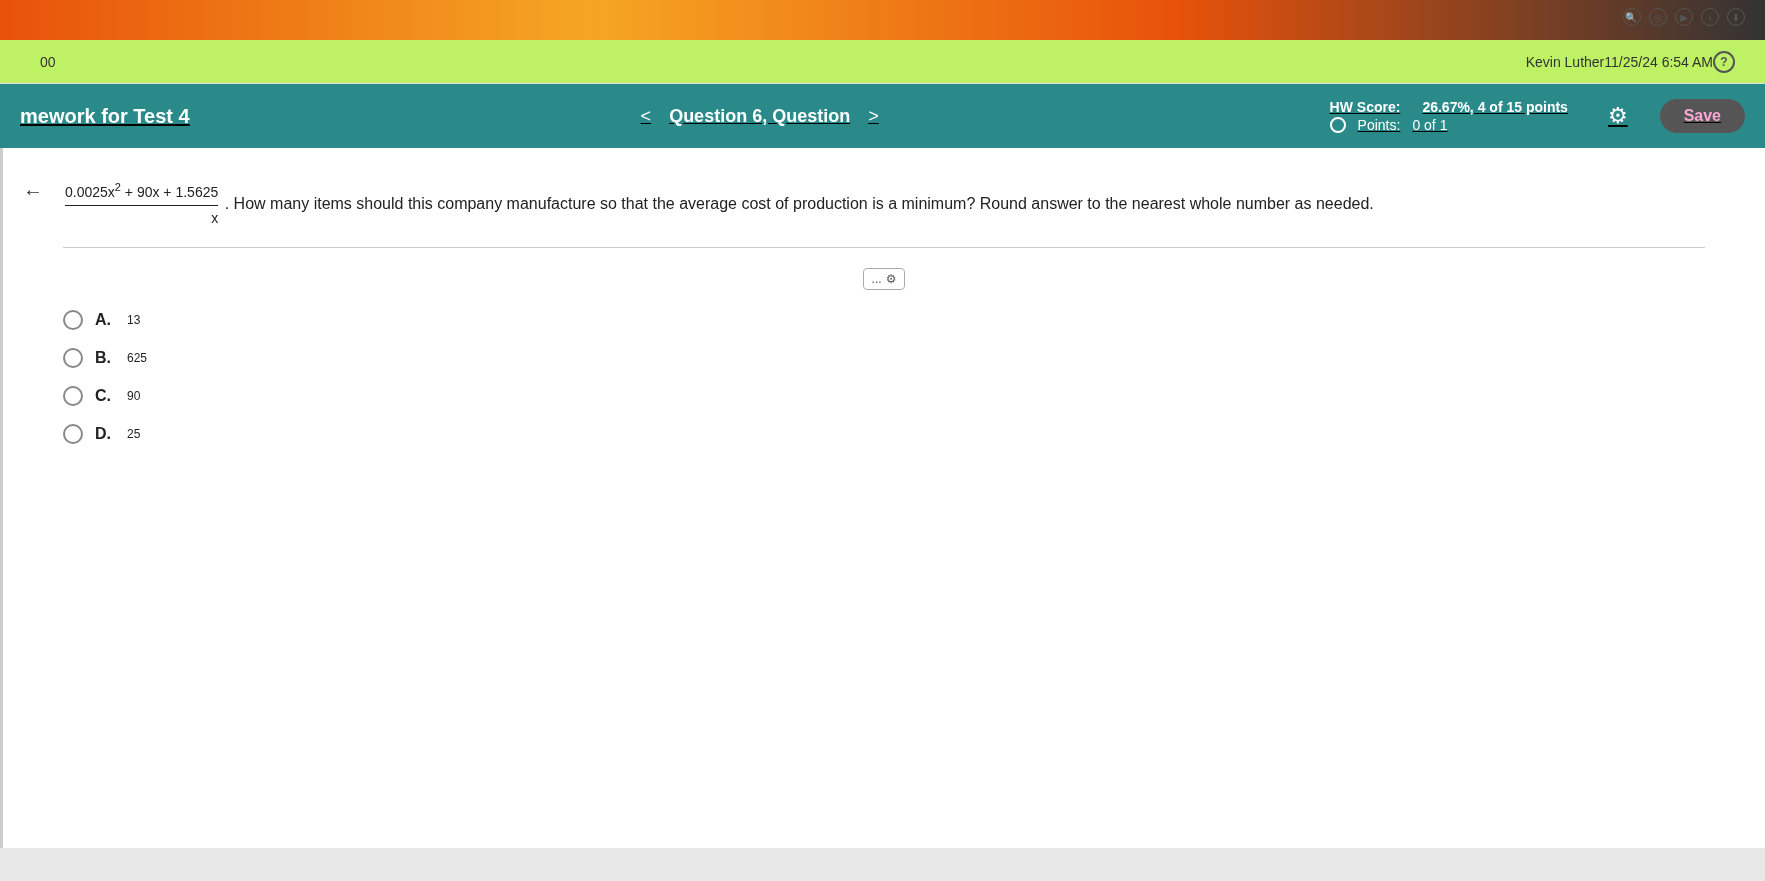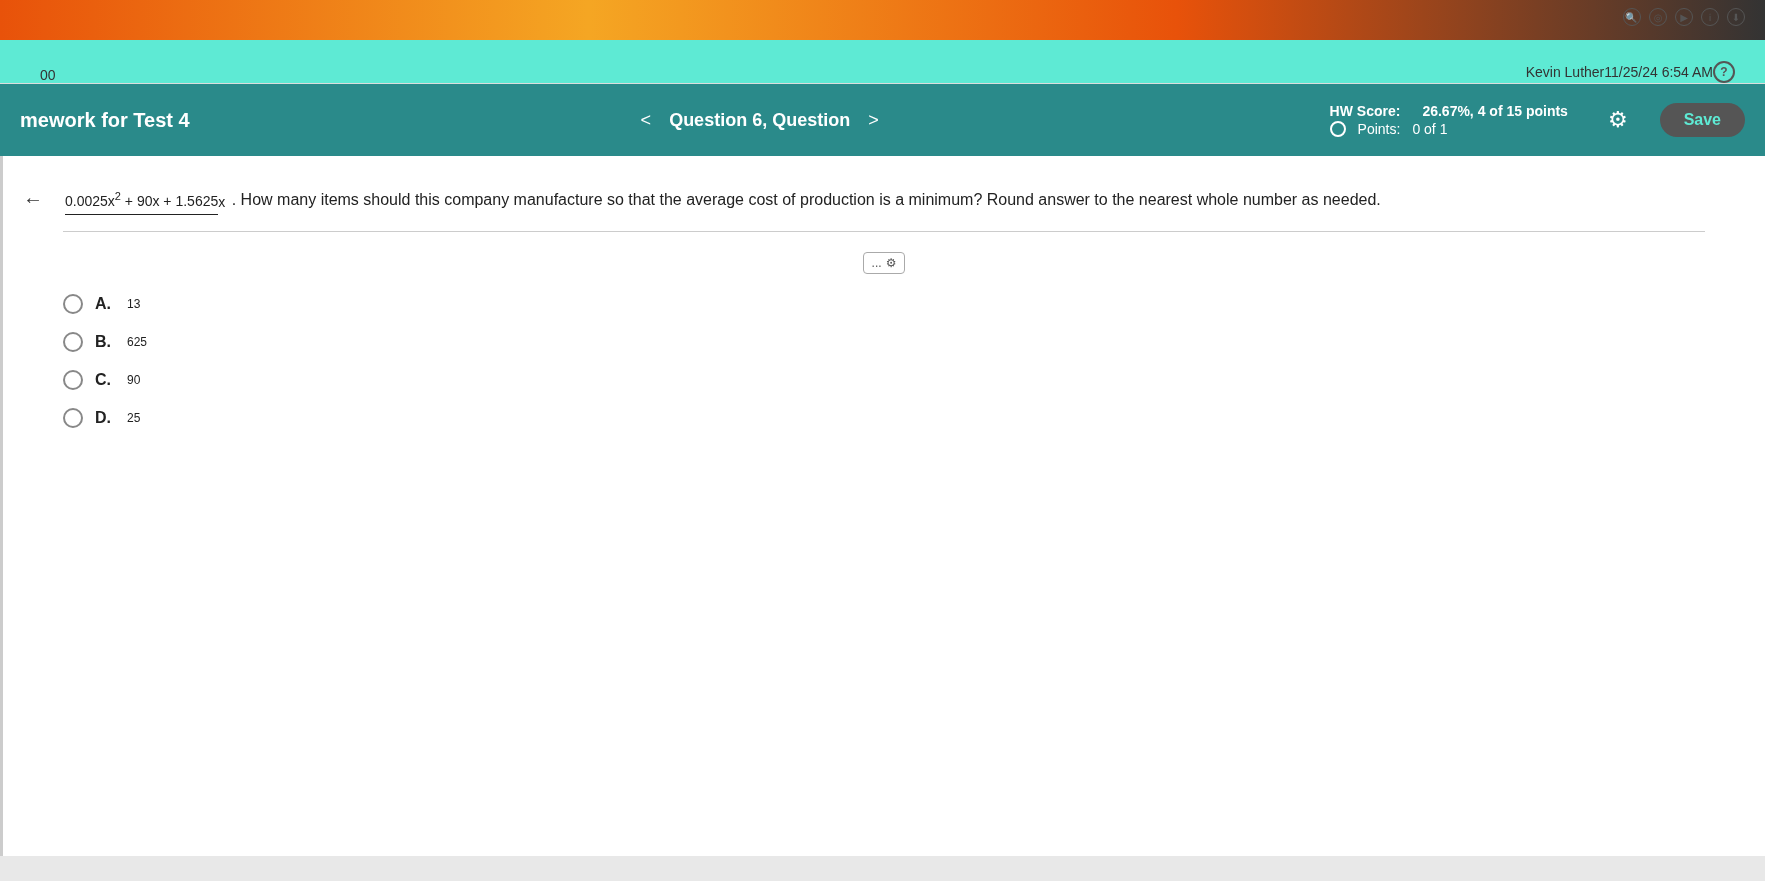--- a/index.html
+++ b/index.html
@@ -35,24 +35,24 @@
       display: inline-flex;
       align-items: center;
       justify-content: center;
       font-size: 10px;
       color: #555;
       cursor: pointer;
     }
 
     
     .info-bar {
-      background: #5eead4;
+      background: #bef264;
       height: 44px;
       display: flex;
-      align-items: flex-end;
+      align-items: center;
       justify-content: flex-end;
       padding: 0 30px;
       border-bottom: 1px solid #ddd;
     }
     .info-bar-left {
       font-size: 14px;
       color: #333;
       font-weight: 500;
       margin-right: auto;
       margin-left: 10px;
@@ -74,25 +74,26 @@
       justify-content: center;
       font-size: 12px;
       color: #555;
       font-weight: bold;
       cursor: pointer;
     }
 
     
     .nav-bar {
       background: #2a8a8a;
-      height: 72px;
+      height: 64px;
       display: flex;
       align-items: center;
       padding: 0 20px;
       gap: 20px;
+      text-decoration: underline;
     }
     .nav-title {
       color: white;
       font-size: 20px;
       font-weight: bold;
       flex: 0 0 auto;
     }
     .nav-question-area {
       display: flex;
       align-items: center;
@@ -142,21 +143,21 @@
     .gear-icon-btn {
       color: white;
       font-size: 22px;
       cursor: pointer;
       margin-left: 20px;
       background: none;
       border: none;
     }
     .save-button {
       background: #555;
-      color: #5eead4;
+      color: #f9a8d4;
       border: none;
       border-radius: 20px;
       padding: 8px 24px;
       font-size: 16px;
       font-weight: bold;
       cursor: pointer;
       margin-left: 12px;
     }
 
     
@@ -179,21 +180,21 @@
 
     .question-text {
       font-size: 16px;
       color: #222;
       line-height: 1.7;
       margin-bottom: 16px;
     }
 
     .math-fraction {
       display: inline-flex;
-      flex-direction: row;
+      flex-direction: column;
       align-items: flex-end;
       vertical-align: middle;
       margin: 0 2px;
     }
     .math-numerator {
       border-bottom: 1px solid #222;
       padding-bottom: 1px;
       font-size: 14px;
     }
     .math-denominator {

